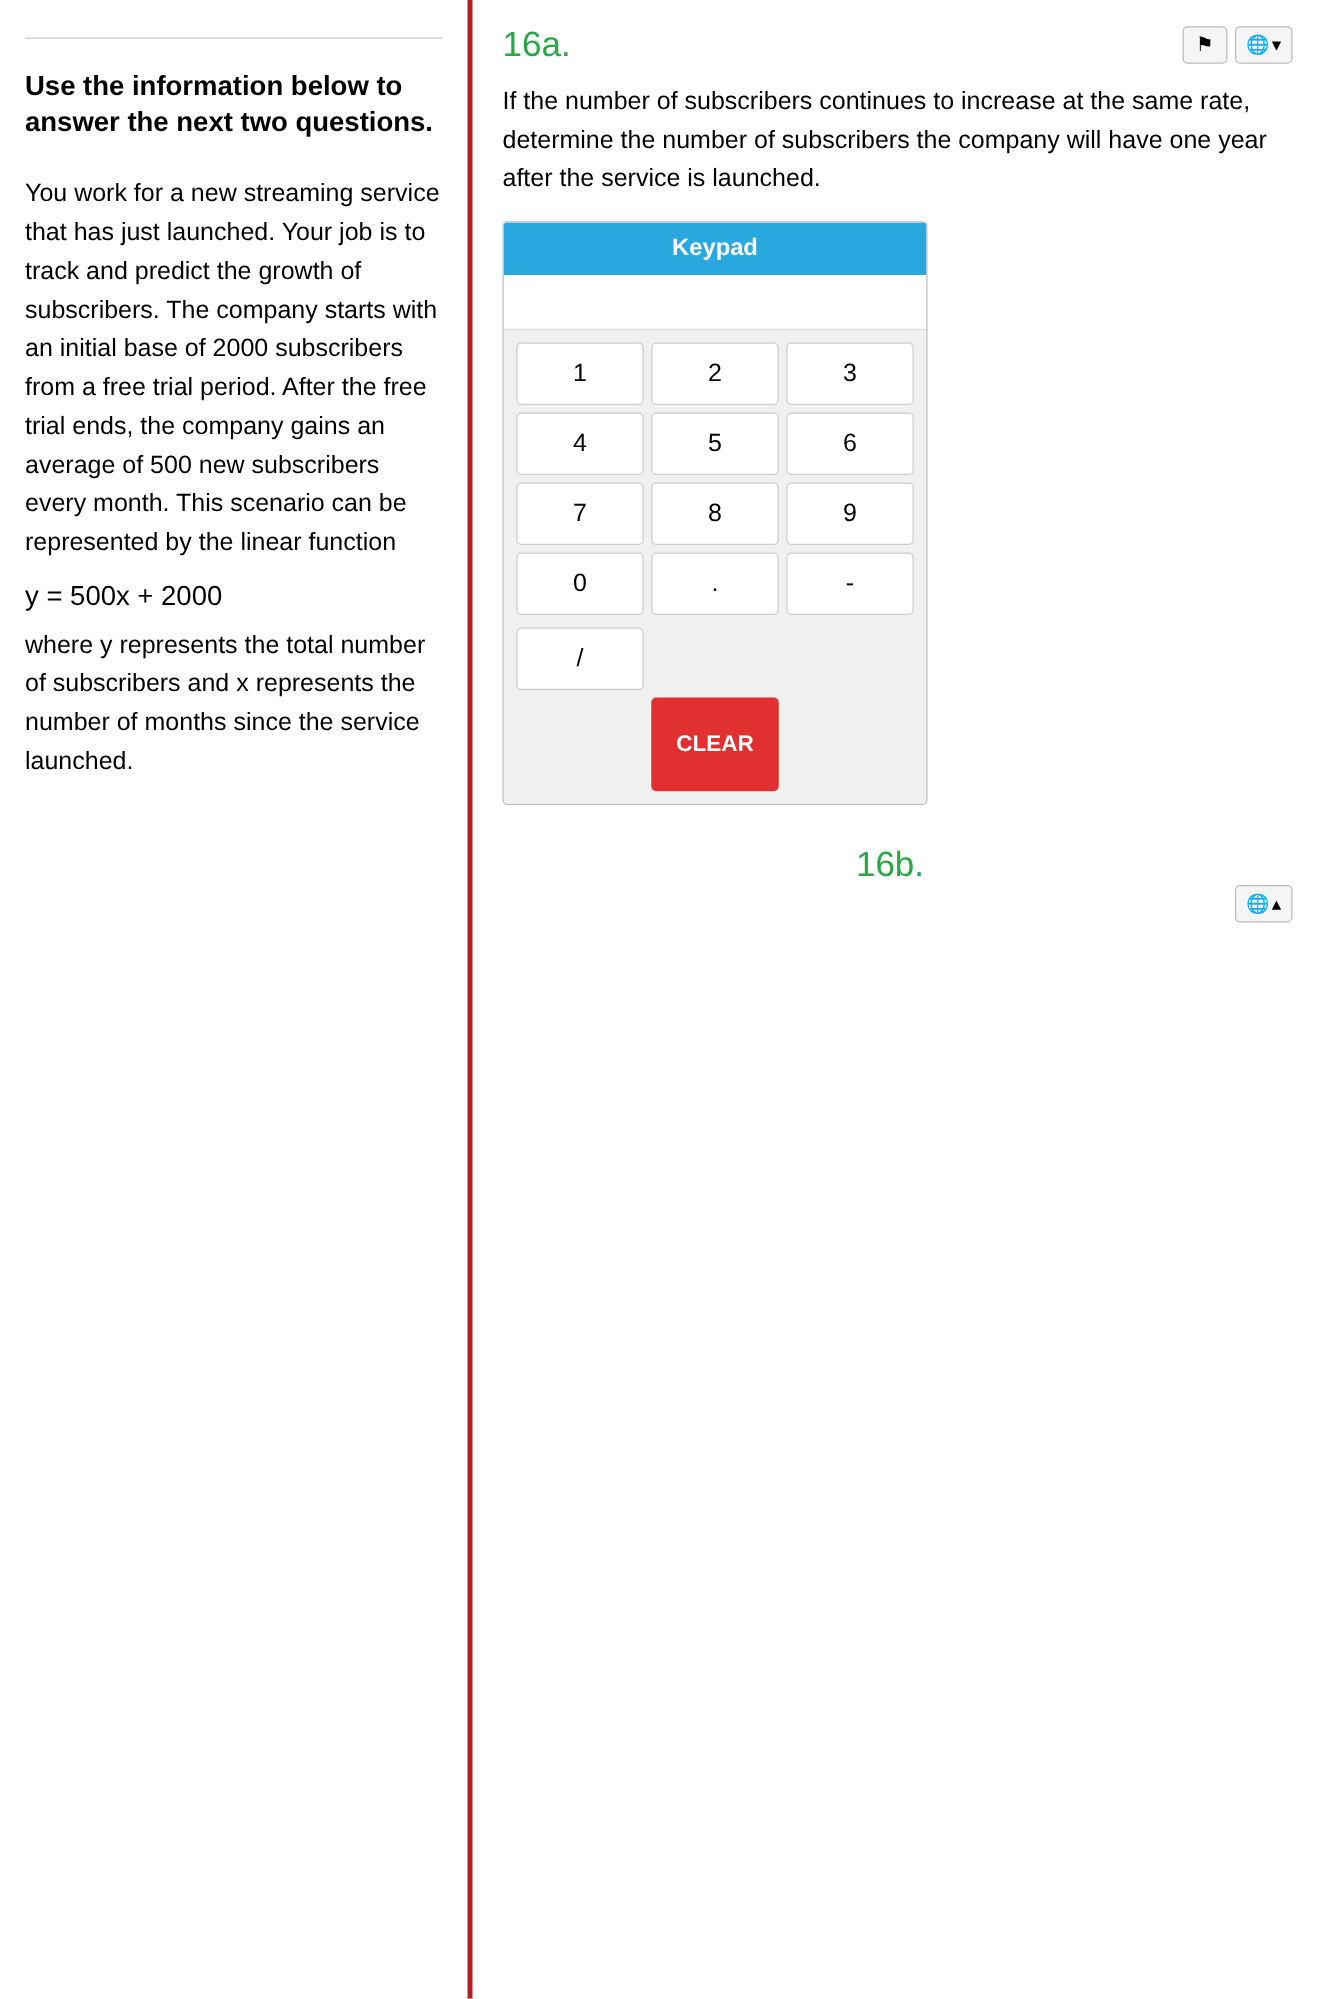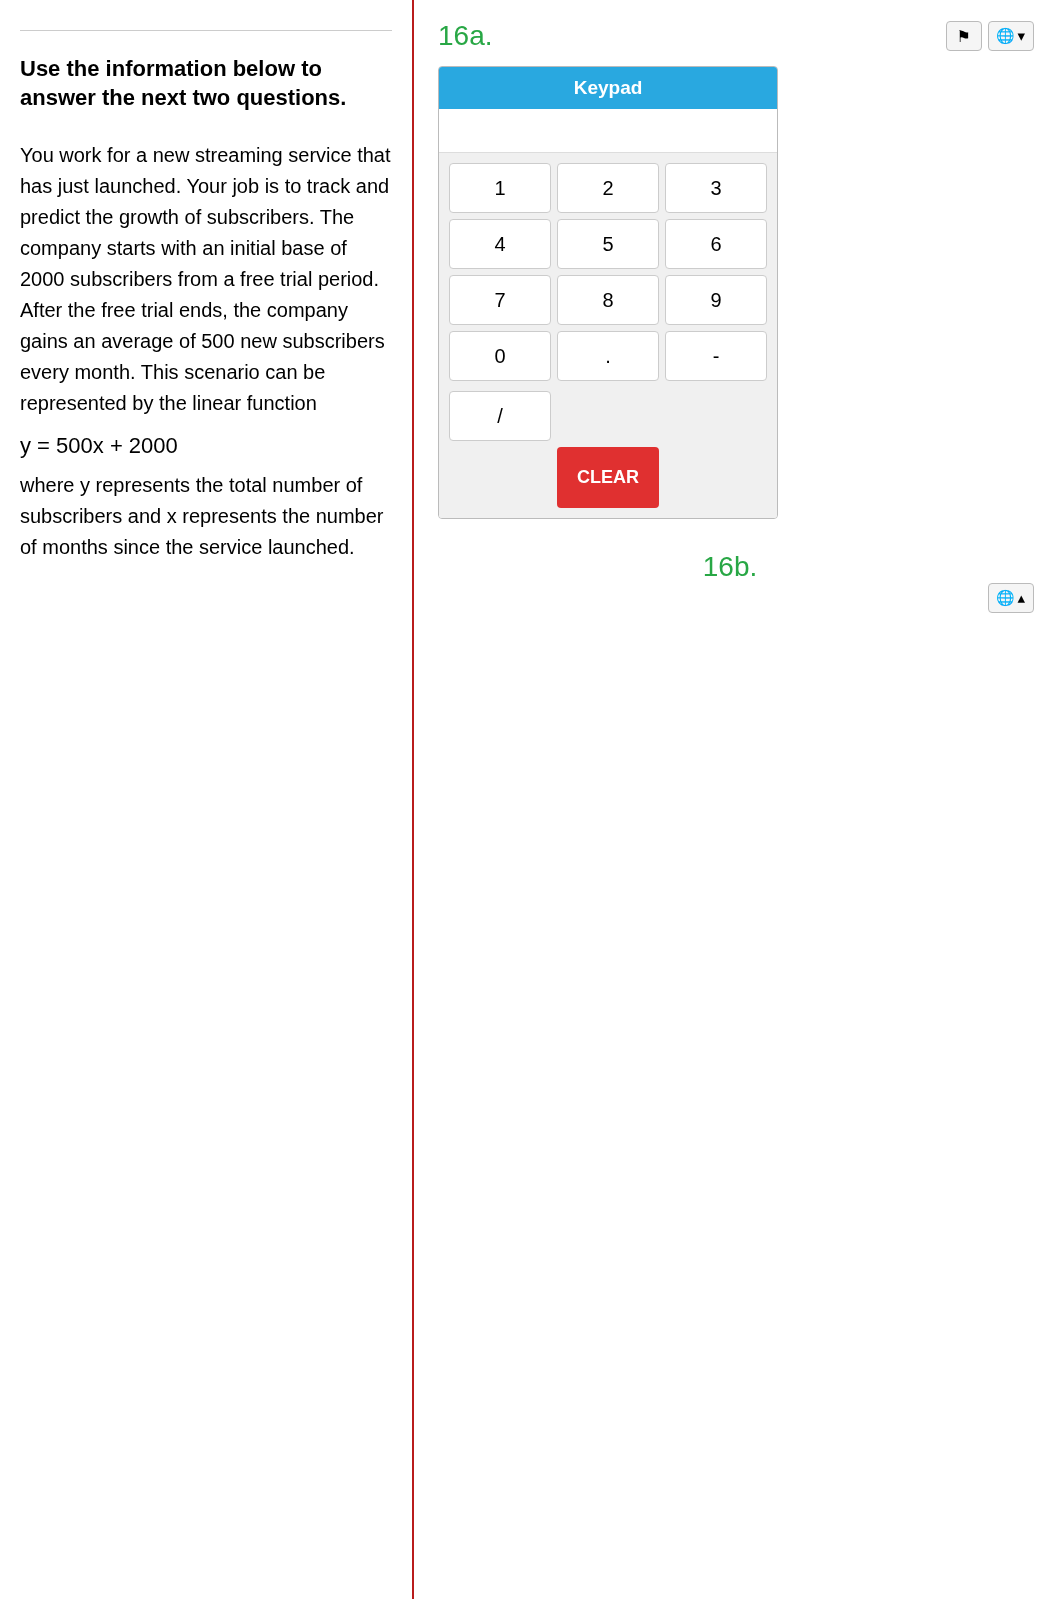--- a/index.html
+++ b/index.html
@@ -5,23 +5,23 @@
     * { box-sizing: border-box; margin: 0; padding: 0; }
     body {
       font-family: Arial, sans-serif;
       background: #fff;
       width: 1058px;
       min-height: 1599px;
       display: flex;
       flex-direction: row;
     }
     .left-panel {
-      width: 414px;
+      width: 378px;
       padding: 30px 20px 30px 20px;
-      border-right: 2px solid #b91c1c;
+      border-right: 4px solid #b91c1c;
       flex-shrink: 0;
     }
     .right-panel {
       flex: 1;
       padding: 20px 24px;
       display: flex;
       flex-direction: column;
     }
     .divider-top {
       border-top: 1px solid #ccc;
@@ -127,21 +127,21 @@
       cursor: pointer;
       display: flex;
       align-items: center;
       justify-content: center;
     }
     .clear-btn {
       background: #e03030;
       color: #fff;
       border: none;
       border-radius: 4px;
-      height: 61px;
+      height: 75px;
       font-size: 18px;
       font-weight: bold;
       cursor: pointer;
       display: flex;
       align-items: center;
       justify-content: center;
     }
     .slash-row {
       display: grid;
       grid-template-columns: repeat(3, 1fr);
@@ -199,20 +199,21 @@
       <div class="header-icons">
         <div class="icon-btn">
           <span>⚑</span>
         </div>
         <div class="globe-btn">
           <span>🌐</span>
           <span>▾</span>
         </div>
       </div>
     </div>
+    <div class="question-text">If the number of subscribers continues to increase at the same rate, determine the number of subscribers the company will have one year after the service is launched.</div>
 
     <div class="keypad-container">
       <div class="keypad-header">Keypad</div>
       <div class="keypad-display"></div>
       <div class="keypad-grid">
         <button class="key-btn">1</button>
         <button class="key-btn">2</button>
         <button class="key-btn">3</button>
         <button class="key-btn">4</button>
         <button class="key-btn">5</button>

